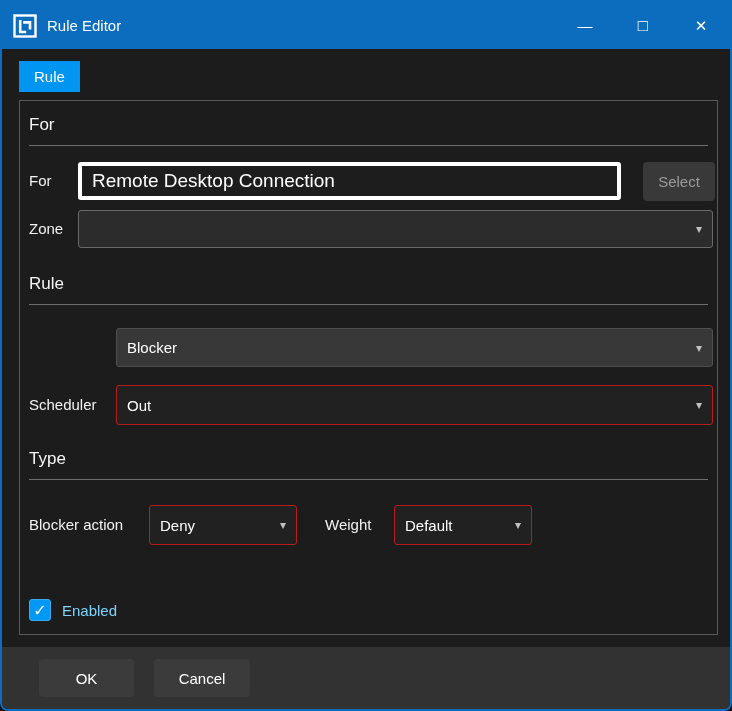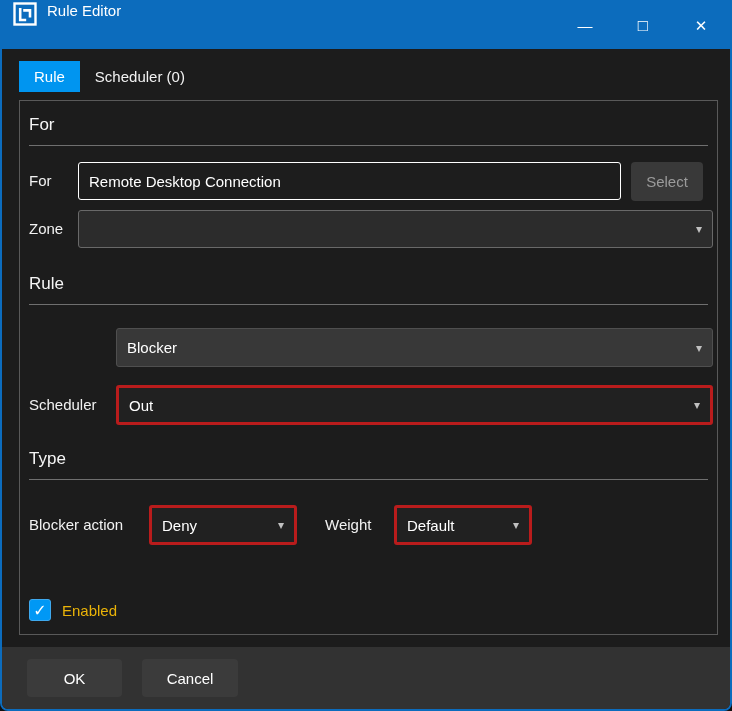--- a/index.html
+++ b/index.html
@@ -2,62 +2,62 @@
 <html><head>
 <meta charset="utf-8">
 <style>
   html,body{margin:0;padding:0;background:#101010;font-family:"Liberation Sans","DejaVu Sans",sans-serif;}
   *{box-sizing:border-box;}
   .window{
     position:relative;width:732px;height:711px;overflow:hidden;
     background:#1c1c1c;border:2px solid #0c6cbd;border-radius:0 0 8px 8px;
   }
   
-  .titlebar{position:absolute;left:0;top:0;right:0;height:47px;background:#0c6cbd;display:flex;align-items:flex-start;}
+  .titlebar{position:absolute;left:0;top:0;right:0;height:47px;background:#0c6cbd;display:flex;align-items:center;}
   .app-icon{width:24px;height:24px;margin-left:11px;flex:0 0 auto;}
   .title-text{color:#ffffff;font-size:15px;margin-left:10px;flex:1 1 auto;white-space:nowrap;}
   .winbtns{display:flex;height:47px;flex:0 0 auto;}
   .winbtn{width:58px;height:47px;display:flex;align-items:center;justify-content:center;
     color:#ffffff;font-size:15px;cursor:pointer;background:transparent;border:none;}
   .winbtn.max{font-size:17px;}
   
   .tabstrip{position:absolute;left:17px;top:59px;height:31px;display:flex;align-items:stretch;}
   .tab{display:flex;align-items:center;padding:0 15px;font-size:15px;color:#f2f2f2;cursor:pointer;}
   .tab.active{background:#0095f0;color:#ffffff;}
   
   .groupbox{position:absolute;left:17px;top:98px;width:699px;height:535px;border:1px solid #595959;background:#1c1c1c;}
   .sec-title{position:absolute;left:9px;color:#f5f5f5;font-size:17px;}
   .sec-line{position:absolute;left:9px;right:9px;border-top:1px solid #6f6f6f;}
   .row-label{position:absolute;color:#f2f2f2;font-size:15px;}
   
   .textinput{
-    position:absolute;background:#1d1d1d;border:1px solid #ffffff;border-radius:3px;
-    color:#ffffff;font-size:15px;padding:0 10px;font-family:inherit;outline:none;
+    position:absolute;background:#1d1d1d;border:4px solid #ffffff;border-radius:3px;
+    color:#ffffff;font-size:19px;padding:0 10px;font-family:inherit;outline:none;
   }
   .combo{
     position:absolute;border-radius:3px;display:flex;align-items:center;
     color:#ffffff;font-size:15px;padding:0 10px;cursor:default;
   }
   .combo .val{flex:1 1 auto;white-space:nowrap;overflow:hidden;}
   .combo .arrow{flex:0 0 auto;color:#c0c0c0;font-size:12px;line-height:1;}
   .combo-plain{background:#2c2c2c;border:1px solid #696969;}
   .combo-filled{background:#383838;border:1px solid #4f4f4f;}
-  .combo-outline{background:#212121;border:3px solid #b91c1c;}
+  .combo-outline{background:#212121;border:1px solid #b91c1c;}
   .btn{
     position:absolute;border:none;border-radius:4px;background:#3b3b3b;color:#ffffff;
-    font-size:15px;font-family:inherit;cursor:pointer;display:flex;align-items:center;justify-content:center;
+    font-size:15px;font-family:inherit;cursor:pointer;display:flex;align-items:center;justify-content:center;margin-left:12px;
   }
   .btn.disabled{color:#9b9b9b;background:#393939;}
   
   .checkrow{position:absolute;left:9px;top:498px;display:flex;align-items:center;cursor:pointer;}
   .checkbox{
     width:22px;height:22px;background:#0098f5;border:1px solid #3fa9ee;border-radius:3px;
     display:flex;align-items:center;justify-content:center;color:#ffffff;font-size:16px;font-weight:bold;
   }
-  .checklabel{color:#eab308;font-size:15px;margin-left:11px;}
+  .checklabel{color:#7dd3fc;font-size:15px;margin-left:11px;}
   
   .footer{position:absolute;left:0;right:0;bottom:0;height:62px;background:#323232;}
 </style>
 </head>
 <body>
 
 <div class="window">
 
   <div class="titlebar">
     <svg class="app-icon" viewBox="0 0 24 24">
@@ -74,21 +74,20 @@
         <span>□</span>
       </button>
       <button class="winbtn">
         <span>✕</span>
       </button>
     </div>
   </div>
 
   <div class="tabstrip">
     <div class="tab active">Rule</div>
-    <div class="tab">Scheduler (0)</div>
   </div>
 
   <div class="groupbox">
 
     <div class="sec-title" style="top:14px">For</div>
     <div class="sec-line" style="top:44px"></div>
 
     <div class="row-label" style="left:9px;top:61px;line-height:38px">For</div>
     <input class="textinput" style="left: 58px; top: 61px; width: 543px; height: 38px;" value="Remote Desktop Connection">
     <button class="btn disabled" style="left:611px;top:61px;width:72px;height:39px">Select</button>

